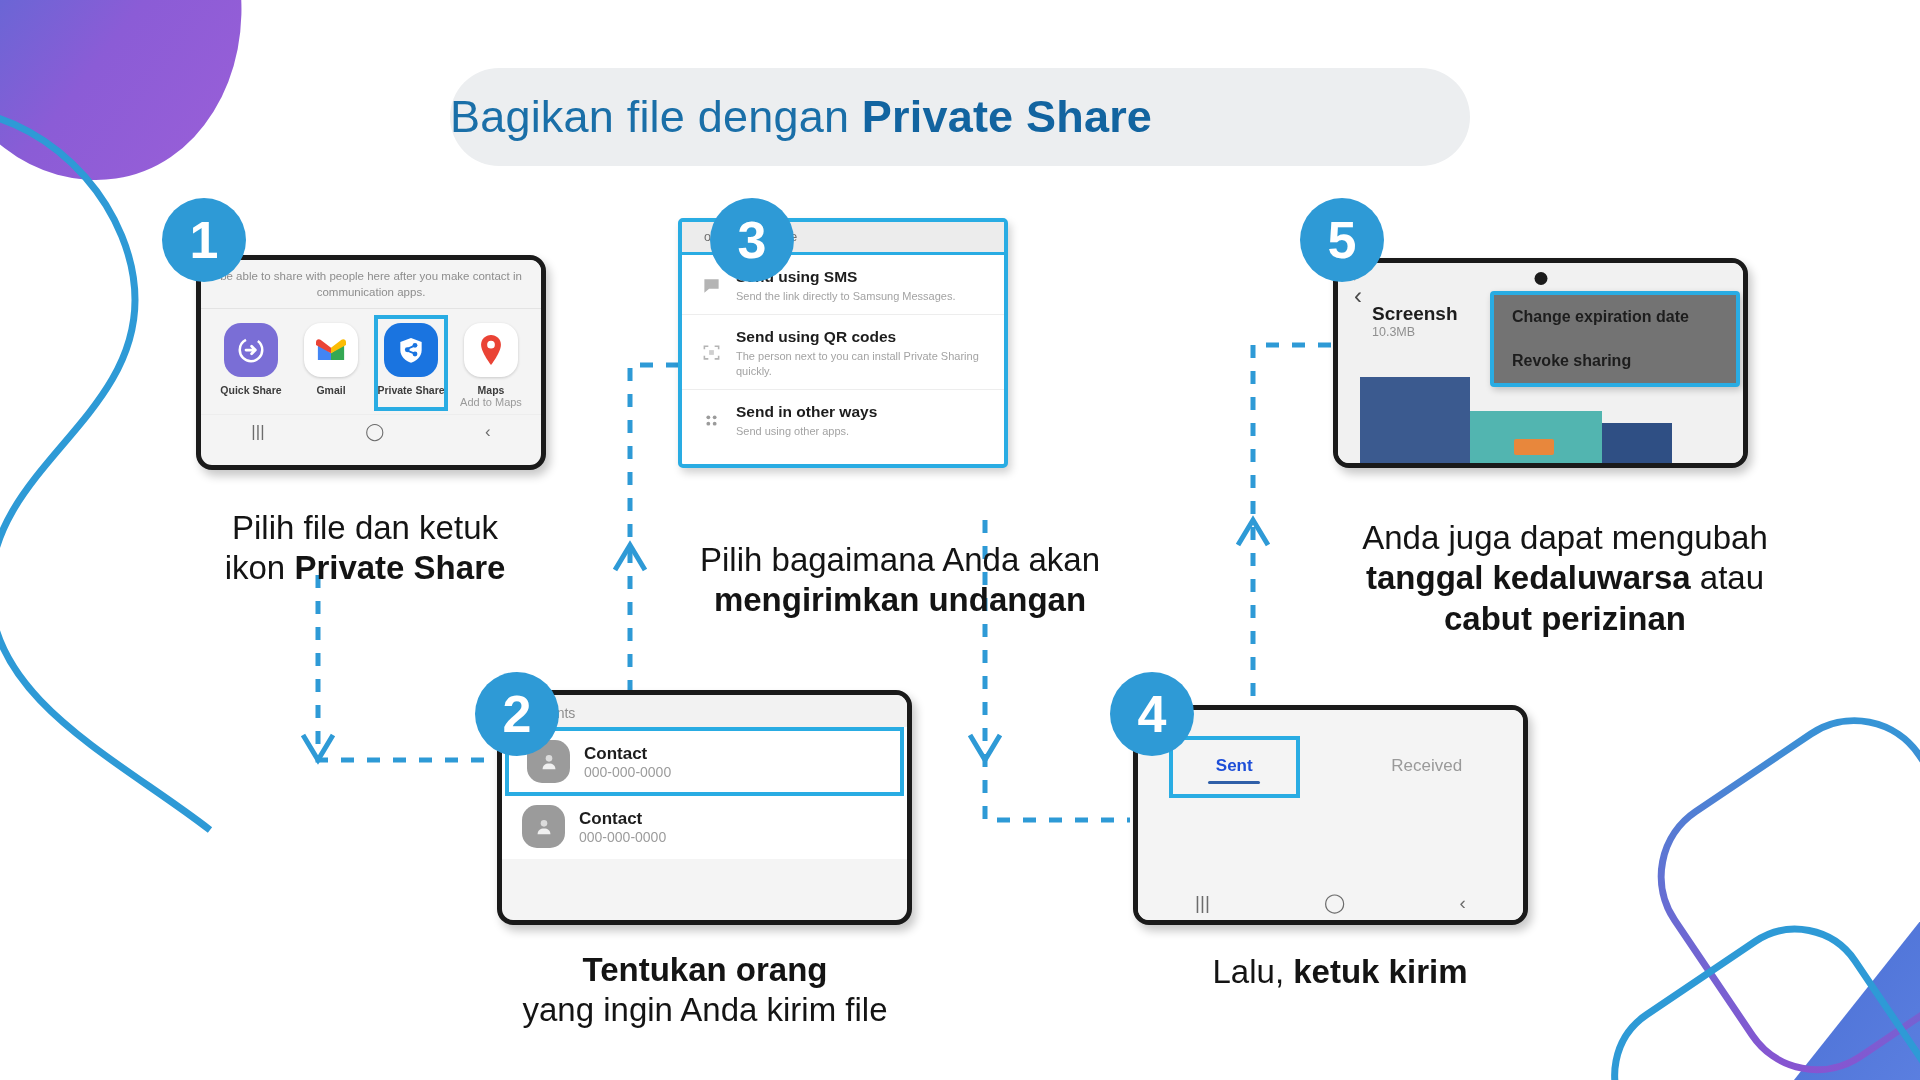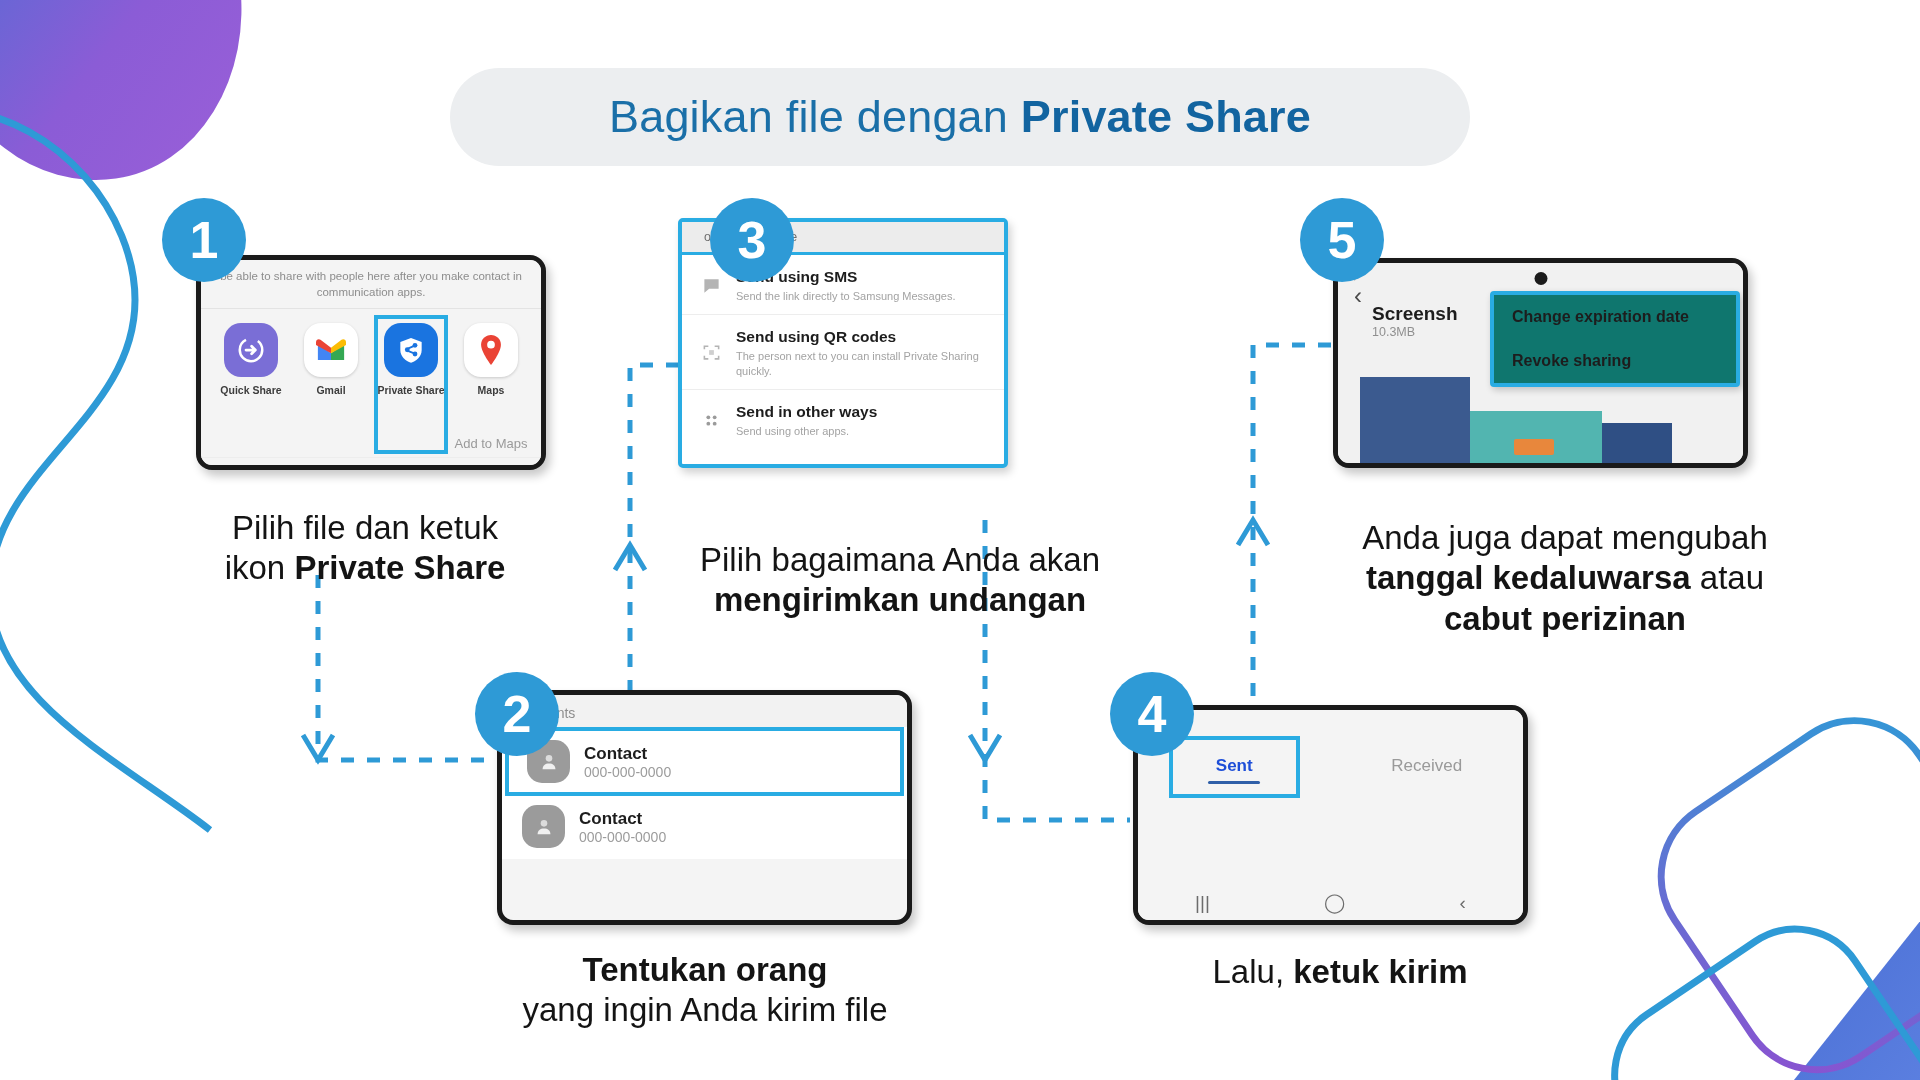--- a/index.html
+++ b/index.html
@@ -23,21 +23,21 @@
     transform: rotate(-8deg);
   }
 
   
   .title-pill {
     position: absolute;
     left: 450px; top: 68px;
     width: 1020px; height: 98px;
     background: #eceef0;
     border-radius: 49px;
-    display: flex; align-items: center; justify-content: center;
+    display: flex; align-items: center; justify-content: flex-start;
   }
   .title-text {
     font-size: 45px;
     color: #1a6fa8;
     letter-spacing: .2px;
     white-space: nowrap;
   }
   .title-text b { font-weight: bold; color: #1264a0; }
 
   
@@ -83,21 +83,21 @@
   .s1-app .ic {
     width: 54px; height: 54px; margin: 0 auto 7px;
     border-radius: 17px;
     display: flex; align-items: center; justify-content: center;
   }
   .ic-quick { background: #7a6ed6; }
   .ic-gmail { background: #fff; box-shadow: 0 1px 3px rgba(0,0,0,.18); }
   .ic-private { background: #1a74e0; }
   .ic-maps { background: #fff; box-shadow: 0 1px 3px rgba(0,0,0,.18); }
   .s1-app .lbl { font-size: 10.5px; color: #3c3c3c; font-weight: bold; }
-  .s1-app .sub { font-size: 13px; color: #9a9a9a; margin-top: 40px; }
+  .s1-app .sub { font-size: 11px; color: #9a9a9a; }
   .s1-app.highlight { position: relative; }
   .s1-app.highlight::after {
     content: ""; position: absolute;
     left: 3px; top: -8px; right: 3px; bottom: -3px;
     border: 4px solid #29ace3;
   }
   .s1-nav {
     display: flex; align-items: center; justify-content: space-around;
     height: 34px; background: #f4f4f4; color: #6c6c6c; font-size: 17px;
     border-top: 1px solid #ededed;
@@ -166,21 +166,21 @@
     width: 13px; height: 13px; border-radius: 50%; background: #1b1b1b;
   }
   .s5-wifi { position: absolute; left: 14px; top: 8px; font-size: 11px; color: #a9a9a9; }
   .s5-thumbs { position: absolute; left: 22px; bottom: 0; display: flex; align-items: flex-end; gap: 0; }
   .s5-thumb-a { width: 110px; height: 86px; background: #3b5a8f; }
   .s5-thumb-b { width: 132px; height: 52px; background: #52b5b0; position: relative; }
   .s5-thumb-b .chip { position: absolute; left: 44px; bottom: 8px; width: 40px; height: 16px; background: #e8873c; border-radius: 2px; }
   .s5-thumb-c { width: 70px; height: 40px; background: #2f4f84; }
   .s5-menu {
     position: absolute; left: 152px; top: 28px; width: 250px;
-    background: #0f766e; border: 4px solid #29ace3; border-radius: 4px;
+    background: #737373; border: 4px solid #29ace3; border-radius: 4px;
     box-shadow: 2px 3px 7px rgba(0,0,0,.2);
     z-index: 5;
   }
   .s5-menu-item { padding: 13px 18px; font-size: 16px; color: #1d1d1d; font-weight: 600; }
 
   
   .caption {
     position: absolute;
     text-align: center;
     font-size: 33px;

